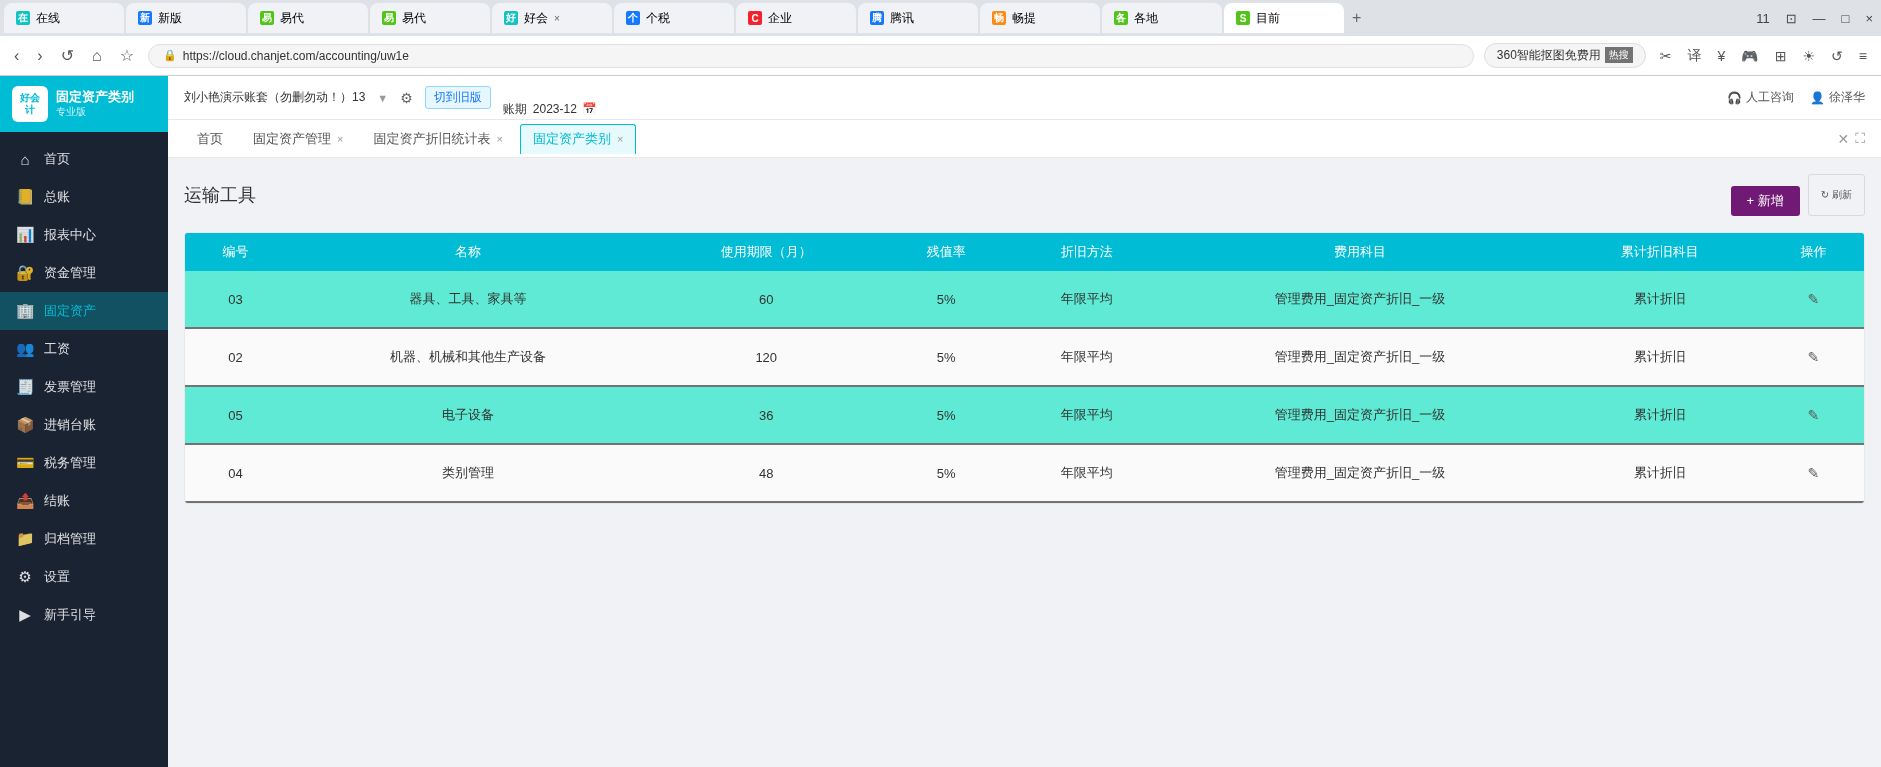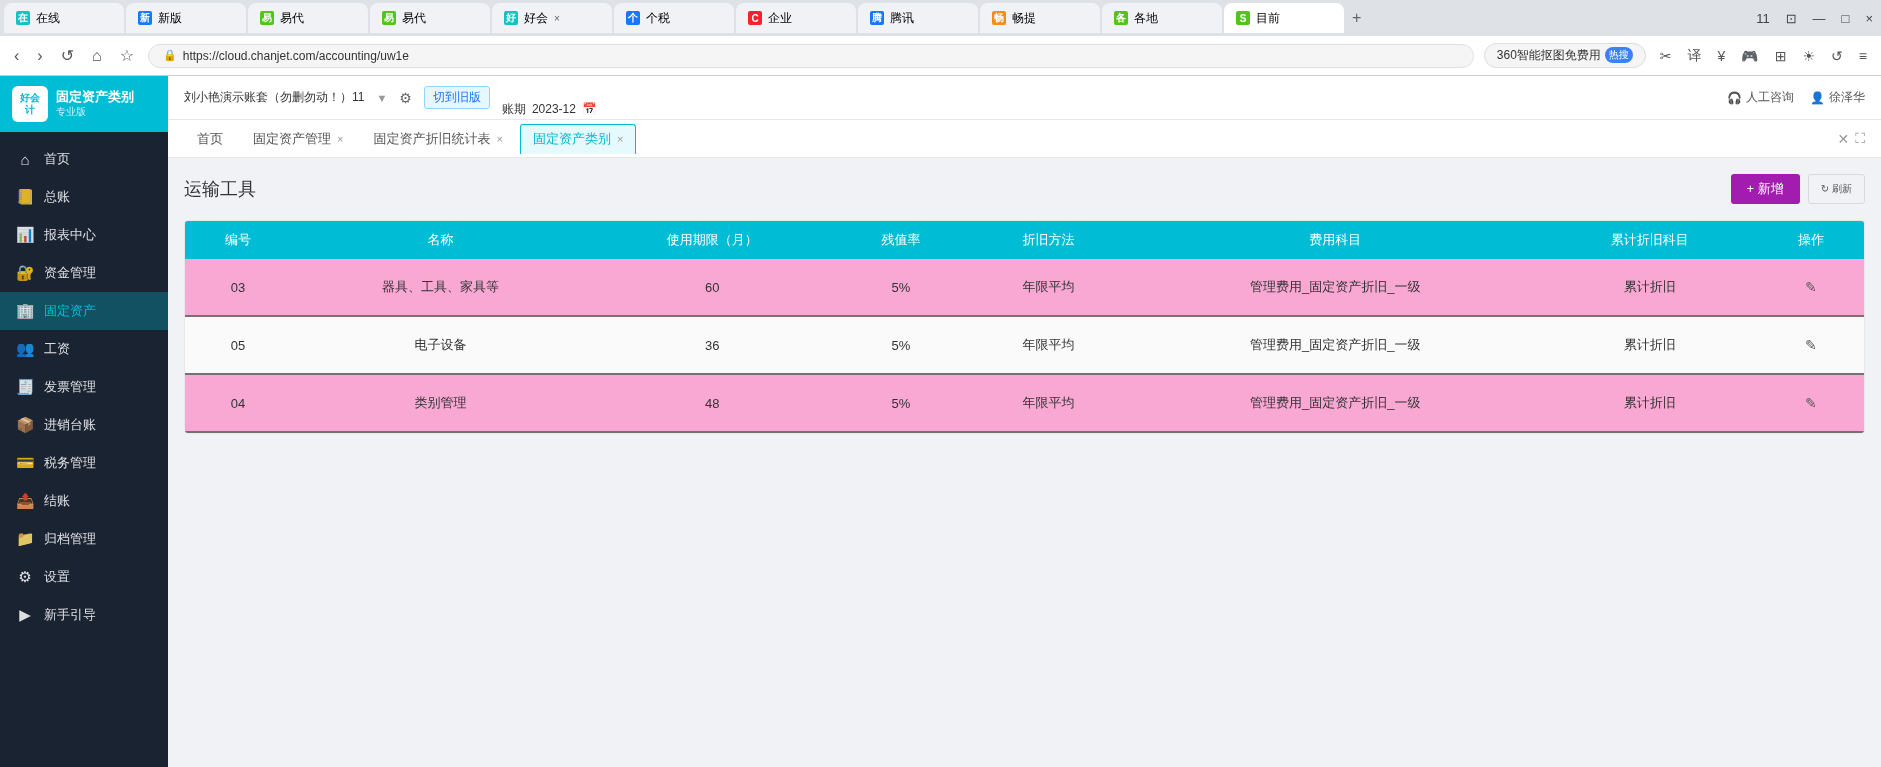--- a/index.html
+++ b/index.html
@@ -21,21 +21,21 @@
     .tab-controls { margin-left: auto; display: flex; gap: 8px; align-items: center; font-size: 13px; color: #444; }
     .tab-controls span { cursor: pointer; padding: 0 4px; }
 
     .address-bar { display: flex; align-items: center; background: #fff; height: 40px; padding: 0 10px; gap: 10px; border-bottom: 1px solid #ccc; }
     .nav-btn { background: none; border: none; cursor: pointer; font-size: 16px; color: #555; padding: 2px 4px; }
     .address-input { flex: 1; background: #f5f5f5; border: 1px solid #e0e0e0; border-radius: 20px; padding: 4px 14px; font-size: 12px; color: #333; display: flex; align-items: center; gap: 6px; }
     .address-lock { color: green; font-size: 11px; }
     .address-text { color: #333; font-size: 12px; }
     .browser-tools { display: flex; gap: 8px; align-items: center; margin-left: auto; }
     .search-bar { background: #f5f5f5; border: 1px solid #ddd; border-radius: 16px; padding: 3px 12px; font-size: 12px; color: #333; display: flex; align-items: flex-start; gap: 4px; }
-    .hot-tag { background: #3b82f6; color: white; font-size: 10px; padding: 1px 4px; border-radius: 8px; }
+    .hot-tag { background: #737373; color: white; font-size: 10px; padding: 1px 4px; border-radius: 0; }
     .tool-icon { font-size: 14px; color: #555; cursor: pointer; padding: 0 4px; }
 
     
     .app-container { display: flex; height: calc(767px - 76px); }
 
     
     .sidebar { width: 168px; background: #1a2332; color: white; display: flex; flex-direction: column; min-height: 100%; flex-shrink: 0; }
     .sidebar-header { background: #00bcd4; padding: 10px 12px; display: flex; align-items: center; gap: 8px; }
     .sidebar-logo { width: 36px; height: 36px; background: white; border-radius: 6px; display: flex; align-items: center; justify-content: center; }
     .sidebar-logo-inner { font-size: 10px; color: #00bcd4; font-weight: bold; text-align: center; line-height: 1.2; }
@@ -64,25 +64,25 @@
     .ctab.active { background: #e6f9fc; border-color: #00bcd4; color: #00bcd4; border-bottom: none; }
     .ctab-close { font-size: 11px; color: #999; cursor: pointer; }
     .tab-window-controls { margin-left: auto; display: flex; gap: 6px; }
     .twc-btn { background: none; border: none; font-size: 14px; color: #999; cursor: pointer; }
 
     
     .page-body { flex: 1; padding: 16px; overflow: auto; }
     .page-title-bar { display: flex; align-items: center; justify-content: space-between; margin-bottom: 16px; }
     .page-title { font-size: 18px; font-weight: 500; color: #333; }
     .action-buttons { display: flex; gap: 8px; }
-    .btn-primary { background: #a21caf; color: white; border: none; border-radius: 3px; padding: 6px 16px; font-size: 13px; cursor: pointer; display: flex; align-items: center; gap: 4px; }
+    .btn-primary { background: #701a75; color: white; border: none; border-radius: 3px; padding: 6px 16px; font-size: 13px; cursor: pointer; display: flex; align-items: center; gap: 4px; margin-top: 12px; }
     .btn-refresh { background: none; border: 1px solid #d9d9d9; border-radius: 3px; padding: 6px 12px; font-size: 10px; cursor: pointer; color: #555; display: flex; align-items: center; gap: 4px; }
 
     
-    .data-table { width: 100%; border-collapse: collapse; background: #f9a8d4; }
+    .data-table { width: 100%; border-collapse: collapse; background: #5eead4; }
     .data-table thead tr { background: #00bcd4; color: white; }
     .data-table th { padding: 10px 12px; font-weight: normal; font-size: 13px; text-align: center; border: none; }
     .data-table td { padding: 19px 12px; font-size: 13px; border-bottom: 2px solid #737373; color: #333; text-align: center; }
     .data-table tr:nth-child(even) td { background: #fafafa; }
     .td-left { text-align: left; }
     .edit-icon { color: #555; cursor: pointer; font-size: 14px; }
     .table-wrapper { border: 1px solid #e8e8e8; border-radius: 4px; overflow: hidden; }
   </style>
 </head>
 <body>
@@ -235,21 +235,21 @@
       <div class="sidebar-item">
         <span class="sidebar-icon">▶</span>
         <span>新手引导</span>
       </div>
     </nav>
   </div>
 
   <div class="main-content">
 
     <div class="app-header">
-      <span class="account-info">刘小艳演示账套（勿删勿动！）11</span>
+      <span class="account-info">刘小艳演示账套（勿删勿动！）13</span>
       <span style="font-size:11px;color:#999">▼</span>
       <span style="font-size:14px;color:#666">⚙</span>
       <button class="period-btn">切到旧版</button>
       <span class="period-info">
         <span>账期</span>
         <span>2023-12</span>
         <span class="calendar-icon">📅</span>
       </span>
       <div class="header-right">
         <span>
@@ -306,20 +306,30 @@
               <th>费用科目</th>
               <th>累计折旧科目</th>
               <th>操作</th>
             </tr>
           </thead>
           <tbody id="table-body">
           <tr>
     <td>03</td>
     <td class="td-left">器具、工具、家具等</td>
     <td>60</td>
+    <td>5%</td>
+    <td>年限平均</td>
+    <td class="td-left">管理费用_固定资产折旧_一级</td>
+    <td>累计折旧</td>
+    <td><span class="edit-icon">✎</span></td>
+  </tr>
+              <tr>
+    <td>02</td>
+    <td class="td-left">机器、机械和其他生产设备</td>
+    <td>120</td>
     <td>5%</td>
     <td>年限平均</td>
     <td class="td-left">管理费用_固定资产折旧_一级</td>
     <td>累计折旧</td>
     <td><span class="edit-icon">✎</span></td>
   </tr>
               <tr>
     <td>05</td>
     <td class="td-left">电子设备</td>
     <td>36</td>

